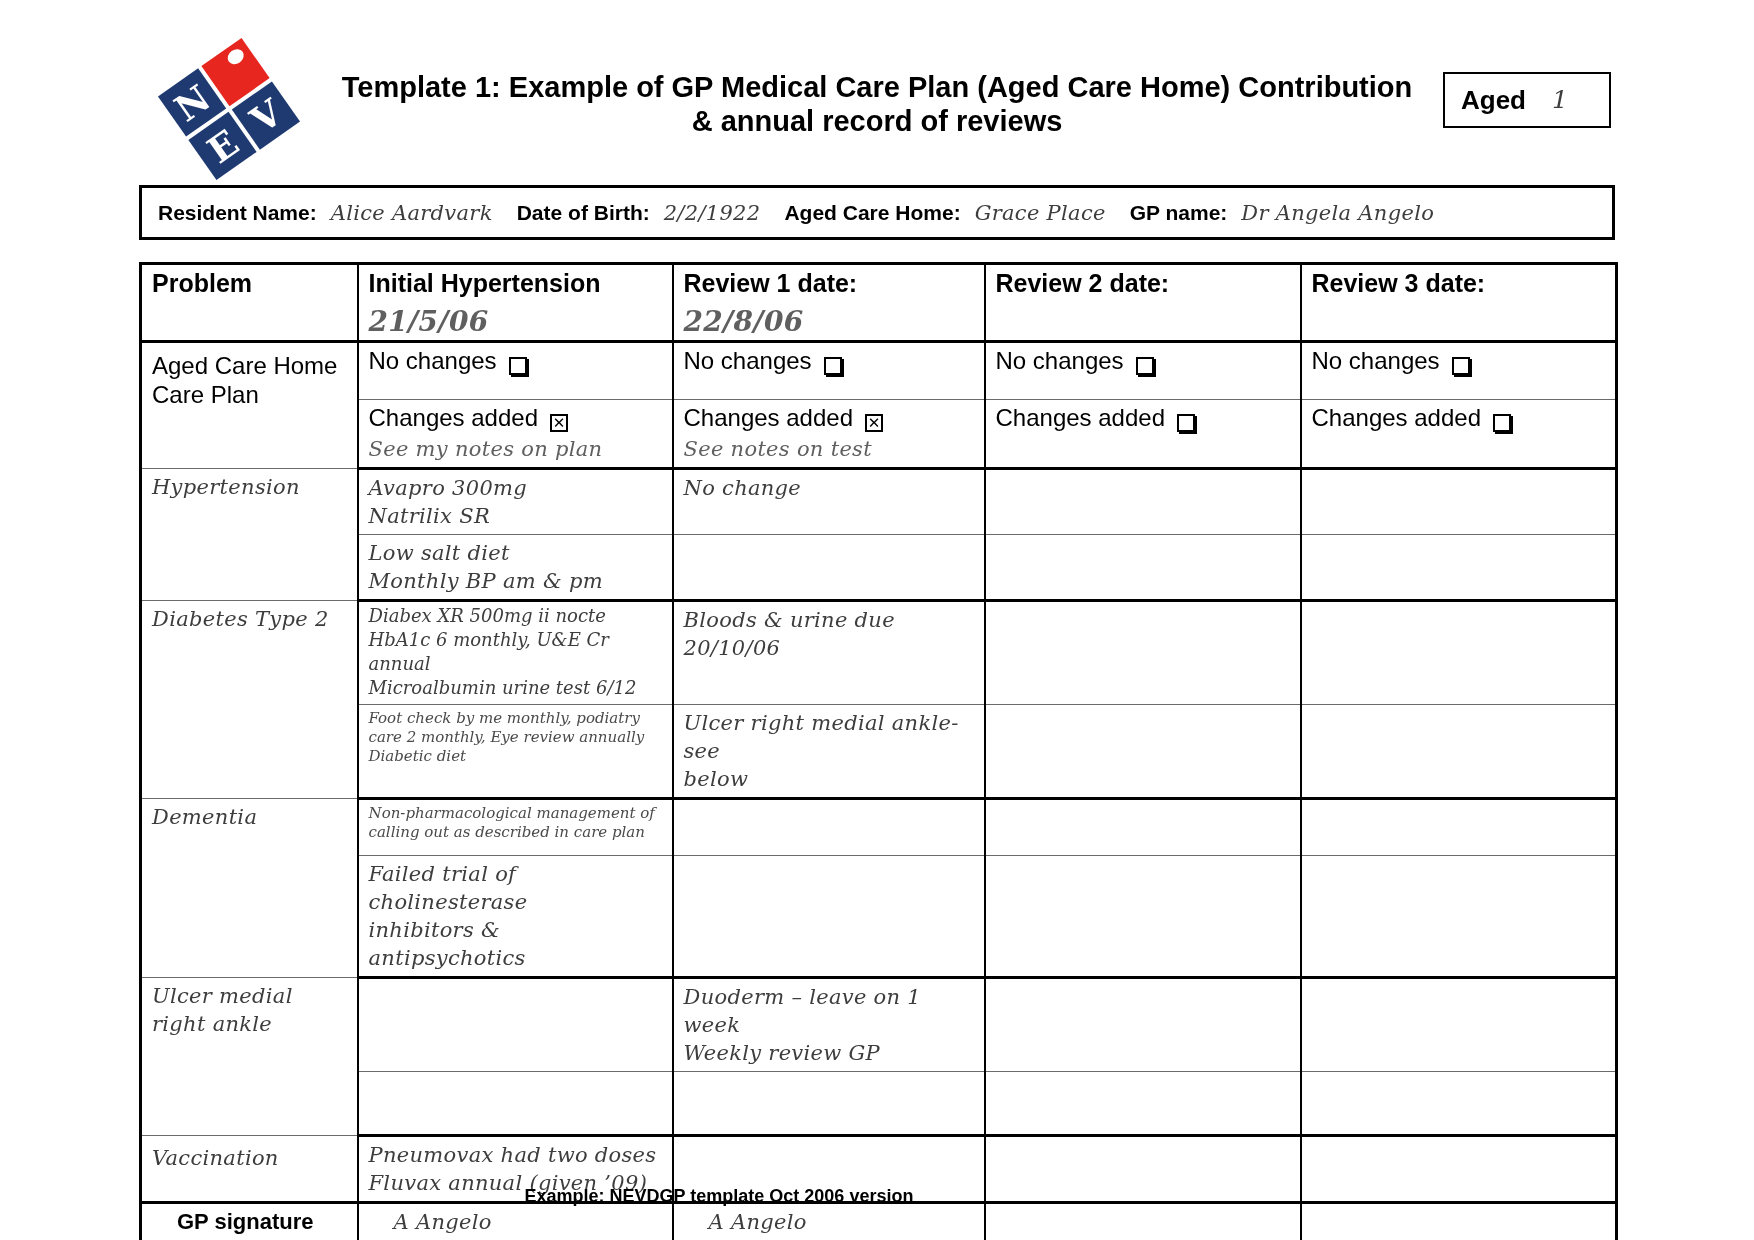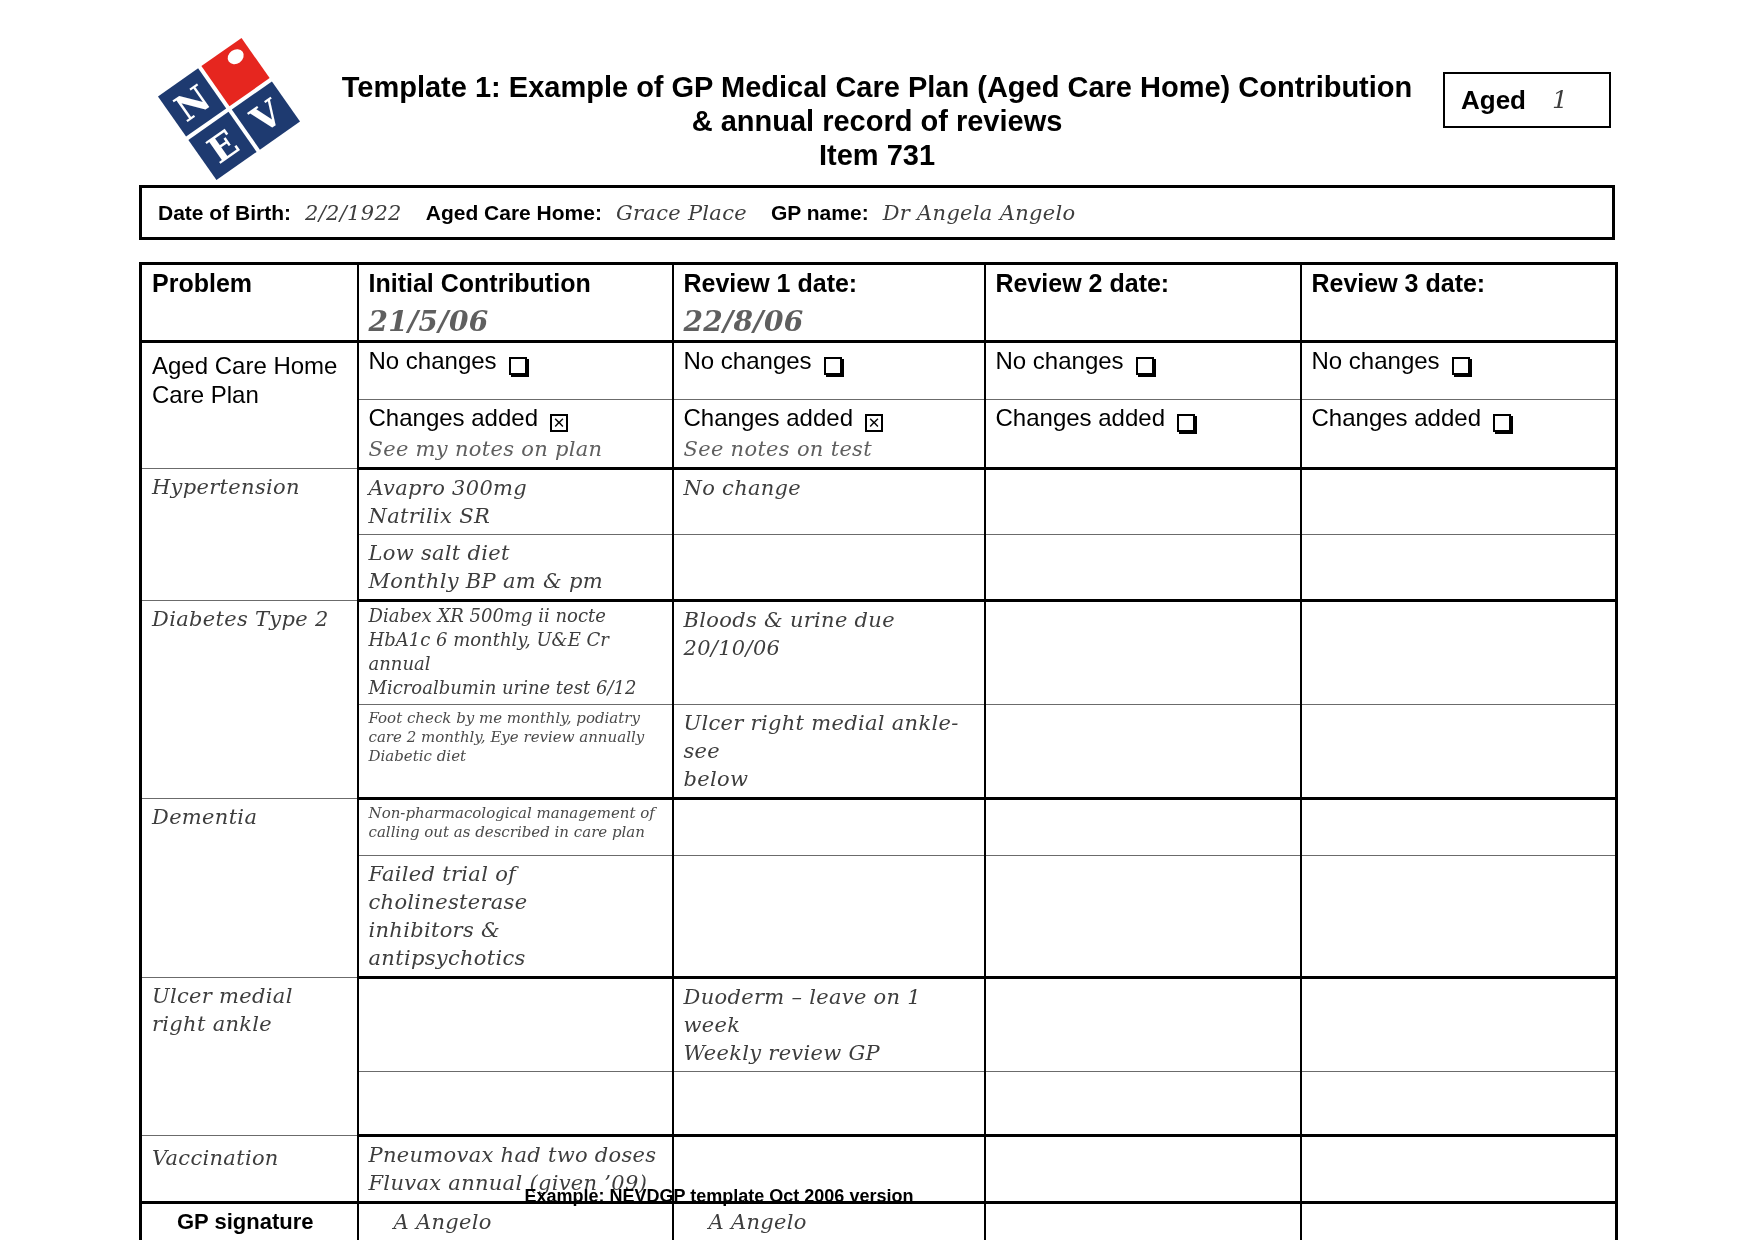--- a/index.html
+++ b/index.html
@@ -91,29 +91,32 @@
         </div>
       <div class="tile blue">
           <span>V</span>
         </div>
     </div>
   </div>
 
   <div class="title-block">
     <div>Template 1: Example of GP Medical Care Plan (Aged Care Home) Contribution</div>
     <div>&amp; annual record of reviews</div>
-    <div>Item 731</div>
   </div>
 
   <div class="page-box">
     <span class="plabel">Aged</span>
     <span class="pnum hw">1</span>
   </div>
 
   <div class="resident-bar">
+    <span class="rb-pair">
+      <span class="rb-label">Resident Name:</span>
+      <span class="rb-value hw">Alice Aardvark</span>
+    </span>
     <span class="rb-pair">
       <span class="rb-label">Date of Birth:</span>
       <span class="rb-value hw">2/2/1922</span>
     </span>
     <span class="rb-pair">
       <span class="rb-label">Aged Care Home:</span>
       <span class="rb-value hw">Grace Place</span>
     </span>
     <span class="rb-pair">
       <span class="rb-label">GP name:</span>
@@ -127,21 +130,21 @@
         <col style="width:315px">
         <col style="width:312px">
         <col style="width:316px">
         <col style="width:316px">
     </colgroup>
 
     <tbody>
         <tr class="thick" style="height:72px">
       <td class="hdr problem-hdr">Problem</td>
       <td>
-        <div class="hdr">Initial Contribution</div>
+        <div class="hdr">Initial Hypertension</div>
         <div class="hdr-date hw hw-gray">21/5/06</div>
       </td>
       <td>
         <div class="hdr">Review 1 date:</div>
         <div class="hdr-date hw hw-gray">22/8/06</div>
       </td>
       <td>
         <div class="hdr">Review 2 date:</div>
         <div class="hdr-date hw hw-gray"></div>
       </td>

